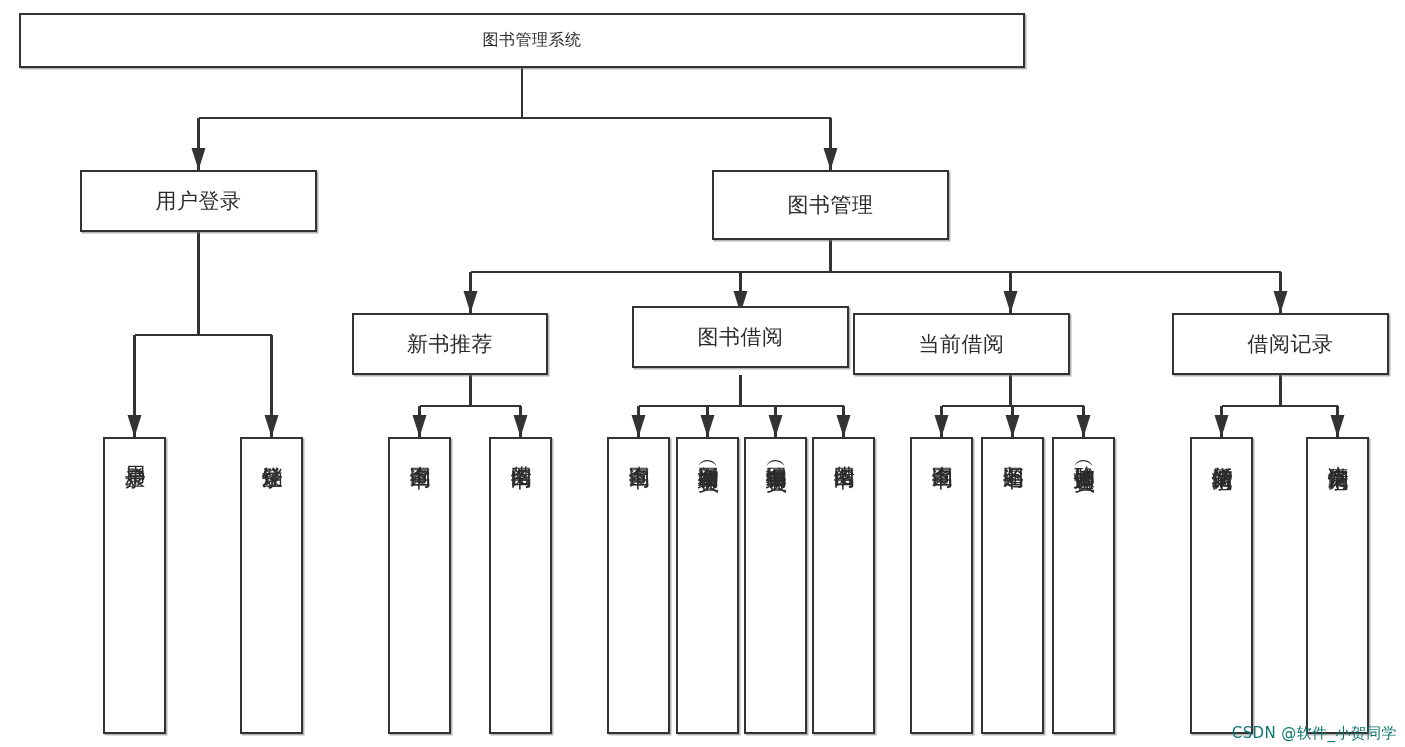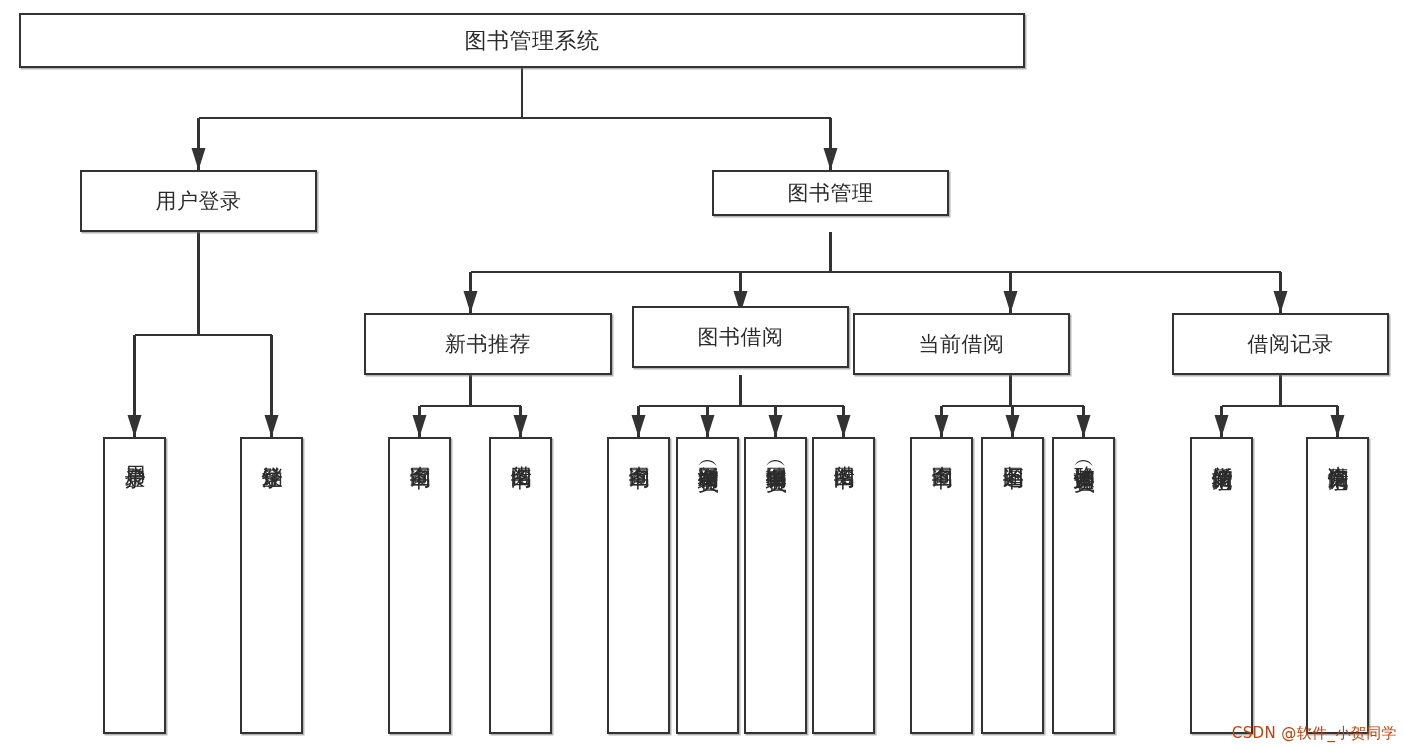--- a/index.html
+++ b/index.html
@@ -40,42 +40,42 @@
   .node .label {
     display: block;
     text-align: center;
     line-height: 1.18;
     letter-spacing: 0.5px;
   }
   .node.horiz .label {
     font-size: 21px;
   }
   .node.root .label {
-    font-size: 22px;
+    font-size: 16px;
     margin-left: 20px;
   }
   .node.vert {
     align-items: flex-start;
     padding-top: 10px;
   }
   .node.vert .label {
     writing-mode: vertical-rl;
     text-orientation: upright;
     font-size: 21px;
     line-height: 1.12;
     letter-spacing: 1px;
     white-space: nowrap;
     margin: 0 auto;
   }
   .watermark {
     position: absolute;
     right: 8px;
     bottom: 4px;
     font-size: 15px;
-    color: #c2410c;
+    color: #0f766e;
     letter-spacing: 0.4px;
     white-space: nowrap;
     font-family: "DejaVu Sans", "Liberation Sans", sans-serif;
   }
 </style>
 </head>
 <body>
 
 <div id="canvas">
   <svg id="edges" viewBox="0 0 1405 747">
@@ -132,24 +132,24 @@
       <line x1="1337.5" y1="406" x2="1337.5" y2="437" stroke="#333333" stroke-width="2.4" shape-rendering="crispEdges"></line>
       <path d="M 1330.5 415 L 1344.5 415 L 1337.5 437 Z" fill="#333333"></path>
     </svg>
   <div id="nodes">
       <div class="node horiz root" style="left: 19px; top: 13px; width: 1006px; height: 55px;">
         <span class="label">图书管理系统</span>
       </div>
       <div class="node horiz" style="left: 80px; top: 170px; width: 237px; height: 62px;">
         <span class="label">用户登录</span>
       </div>
-      <div class="node horiz" style="left: 712px; top: 170px; width: 237px; height: 46px; align-items: center;">
+      <div class="node horiz" style="left: 712px; top: 170px; width: 237px; height: 70px; align-items: center;">
         <span class="label">图书管理</span>
       </div>
-      <div class="node horiz" style="left: 364px; top: 313px; width: 248px; height: 62px;">
+      <div class="node horiz" style="left: 352px; top: 313px; width: 196px; height: 62px;">
         <span class="label">新书推荐</span>
       </div>
       <div class="node horiz" style="left: 632px; top: 306px; width: 217px; height: 62px;">
         <span class="label">图书借阅</span>
       </div>
       <div class="node horiz" style="left: 853px; top: 313px; width: 217px; height: 62px;">
         <span class="label">当前借阅</span>
       </div>
       <div class="node horiz" style="left: 1172px; top: 313px; width: 217px; height: 62px; padding-left: 20px;">
         <span class="label">借阅记录</span>

